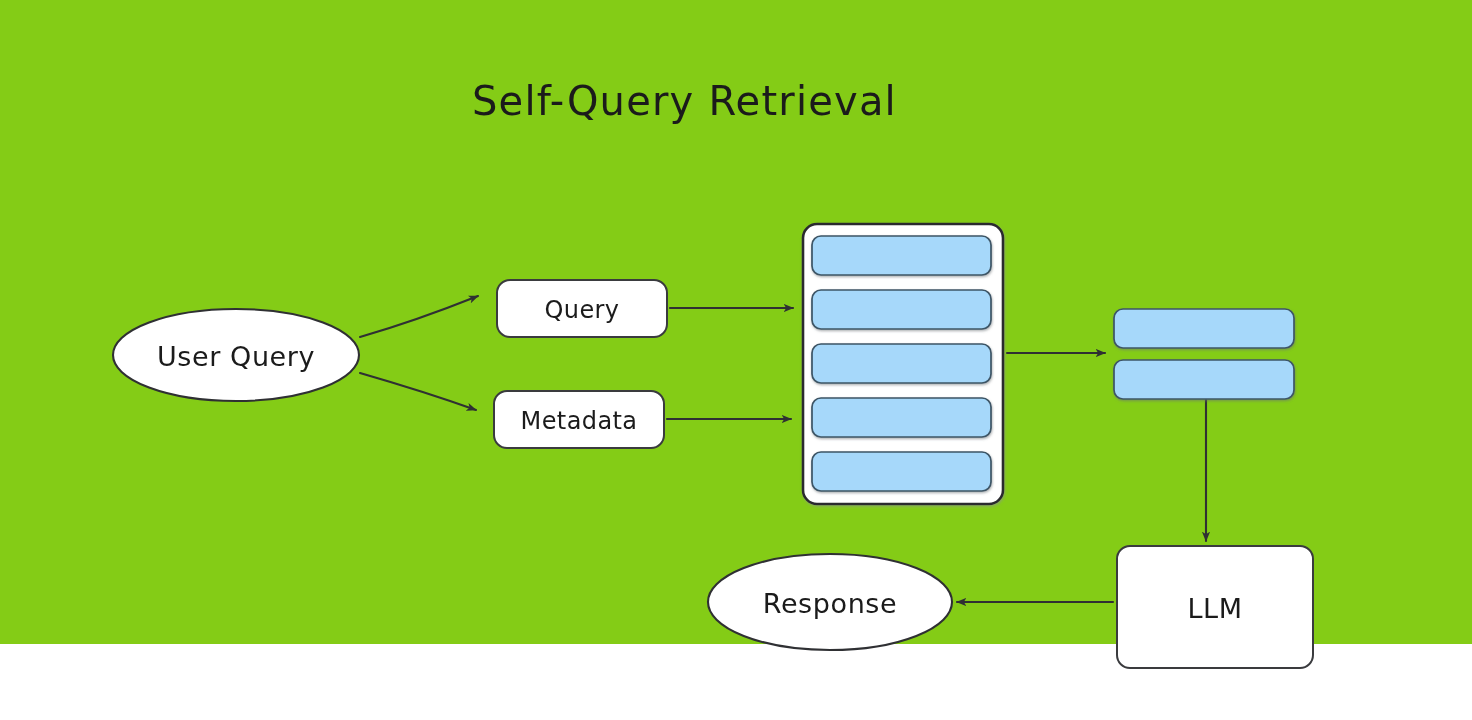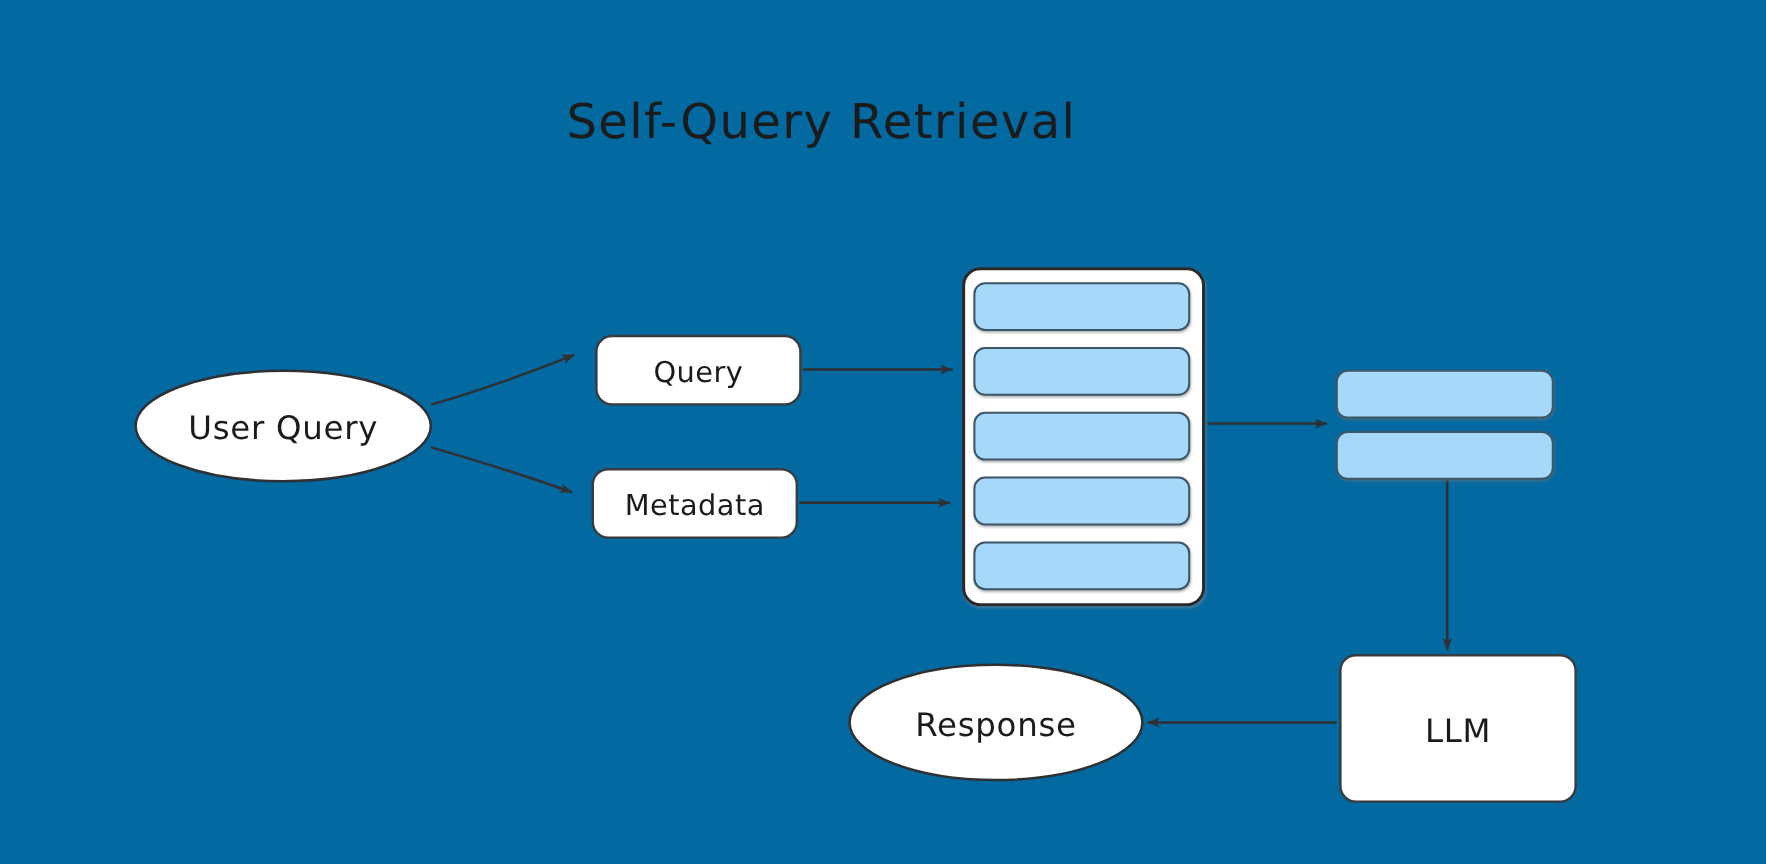--- a/index.html
+++ b/index.html
@@ -9,22 +9,22 @@
   }
   body {
     width: 1472px;
     height: 720px;
     overflow: hidden;
     font-family: "DejaVu Sans", sans-serif;
   }
   #canvas {
     position: relative;
     width: 1472px;
-    height: 720px;
-    background: #0369a1;
+    height: 644px;
+    background: #84cc16;
   }
   #diagram-svg {
     position: absolute;
     left: 0;
     top: 0;
     width: 1472px;
     height: 720px;
   }
   .hand-text {
     font-family: "DejaVu Sans", sans-serif;

